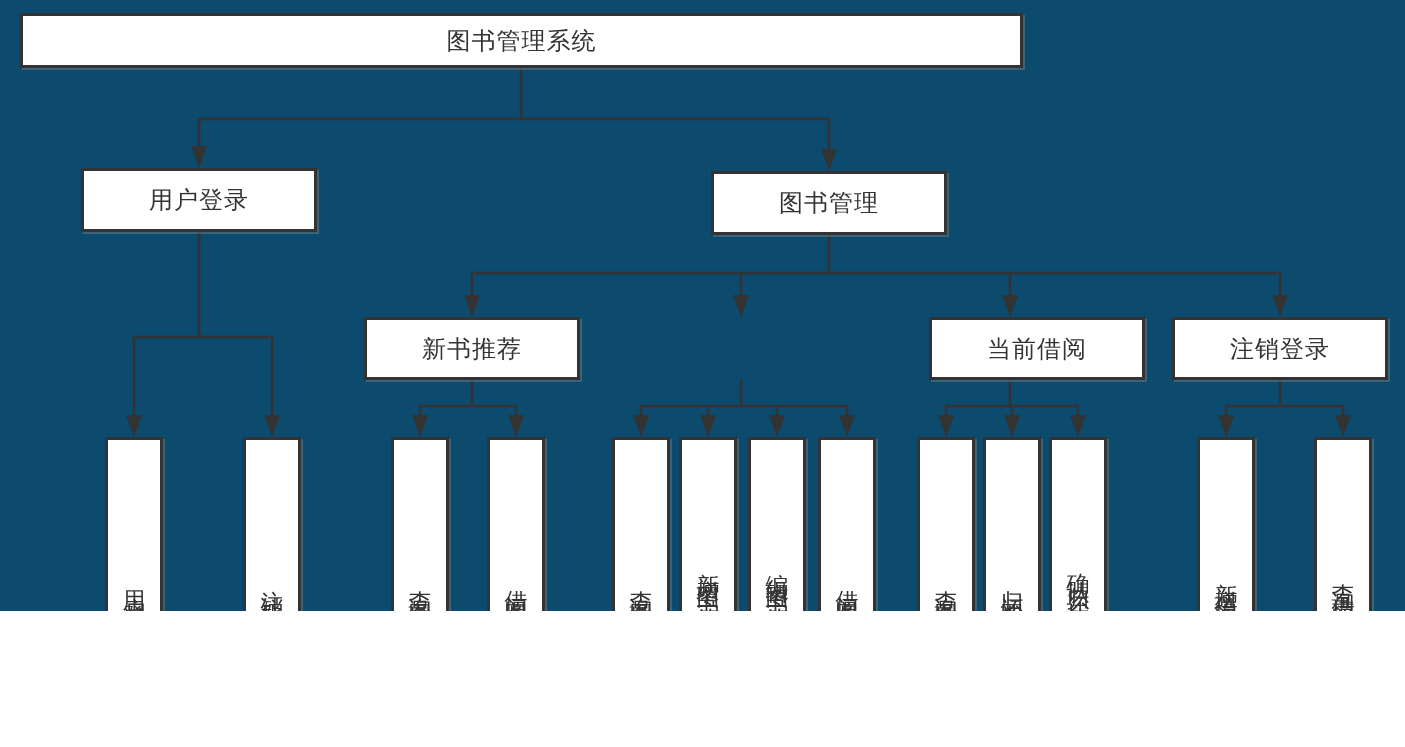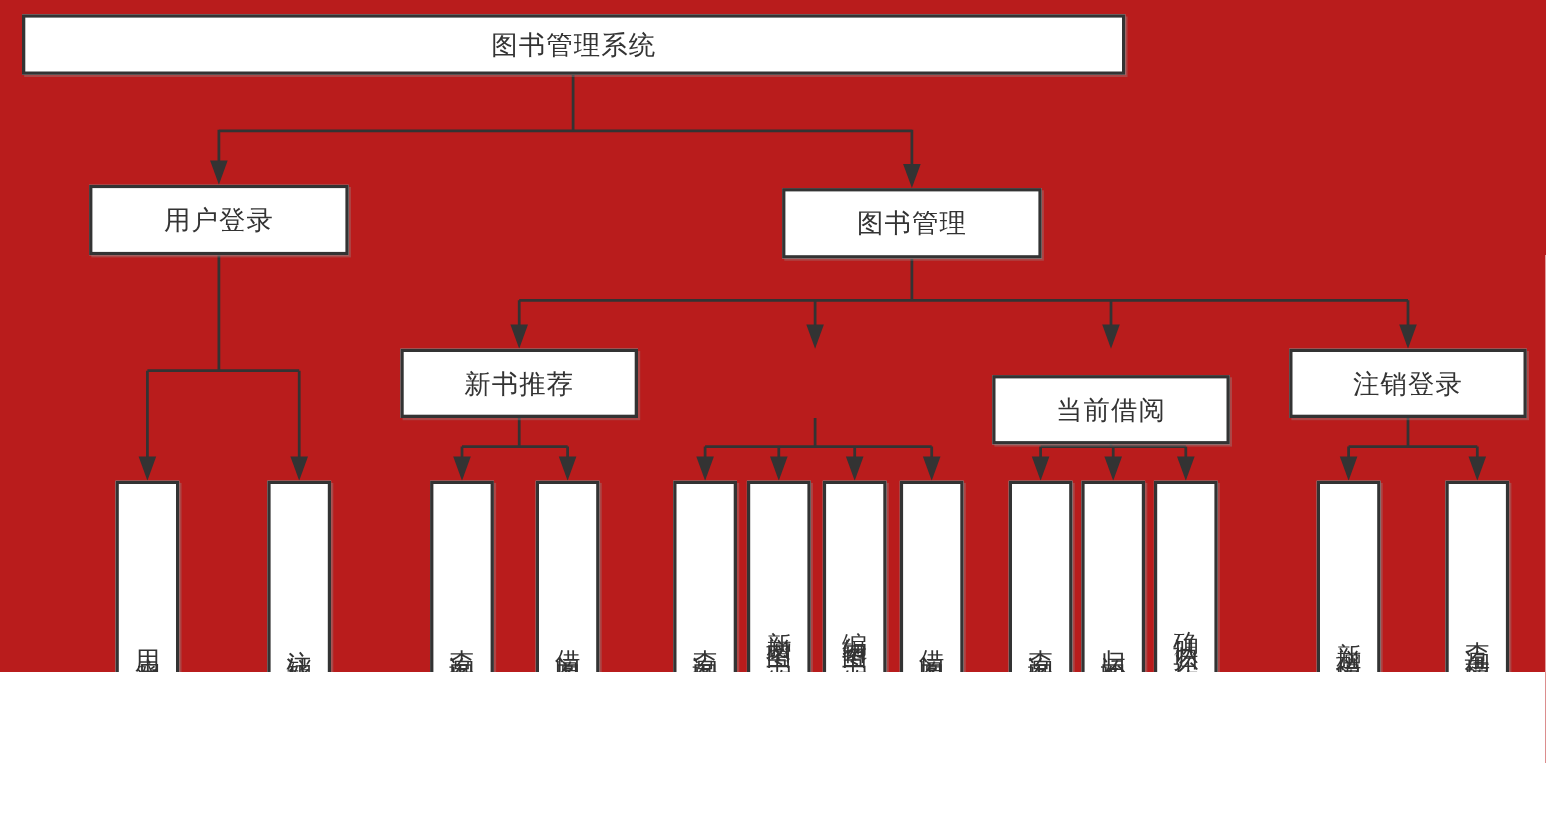--- a/index.html
+++ b/index.html
@@ -5,21 +5,21 @@
   html, body {
     margin: 0;
     padding: 0;
     background: #ffffff;
     font-family: "Liberation Sans", sans-serif;
   }
   #canvas {
     position: relative;
     width: 1405px;
     height: 611px;
-    background: #b91c1c;
+    background: #0c4a6e;
     overflow: hidden;
   }
   #connectors {
     position: absolute;
     left: 0; top: 0;
     width: 1405px; height: 747px;
     z-index: 1;
     pointer-events: none;
   }
   .node {
@@ -48,21 +48,21 @@
     letter-spacing: 7px;
     line-height: 1;
     white-space: nowrap;
   }
   
   .n-root           { left: 20px;   top: 13px;  width: 1003px; height: 55px; }
   .n-user-login     { left: 81px;   top: 168px; width: 236px;  height: 64px; }
   .n-book-mgmt      { left: 711px;  top: 171px; width: 236px;  height: 64px; }
   .n-new-book       { left: 364px;  top: 317px; width: 216px;  height: 63px; }
   .n-book-borrow    { left: 632px;  top: 317px; width: 220px;  height: 63px; }
-  .n-current-borrow { left: 902px;  top: 317px; width: 216px;  height: 63px; margin-top: 24px; }
+  .n-current-borrow { left: 929px;  top: 317px; width: 216px;  height: 63px; }
   .n-borrow-records { left: 1172px; top: 317px; width: 216px;  height: 63px; }
   .l-user-login     { left: 105px;  }
   .l-logout         { left: 243px;  }
   .l-query-book-a   { left: 391px;  }
   .l-borrow-book-a  { left: 487px;  }
   .l-query-book-b   { left: 612px;  }
   .l-add-book       { left: 679px;  }
   .l-edit-book      { left: 748px;  }
   .l-borrow-book-b  { left: 818px;  }
   .l-query-book-c   { left: 917px;  }

